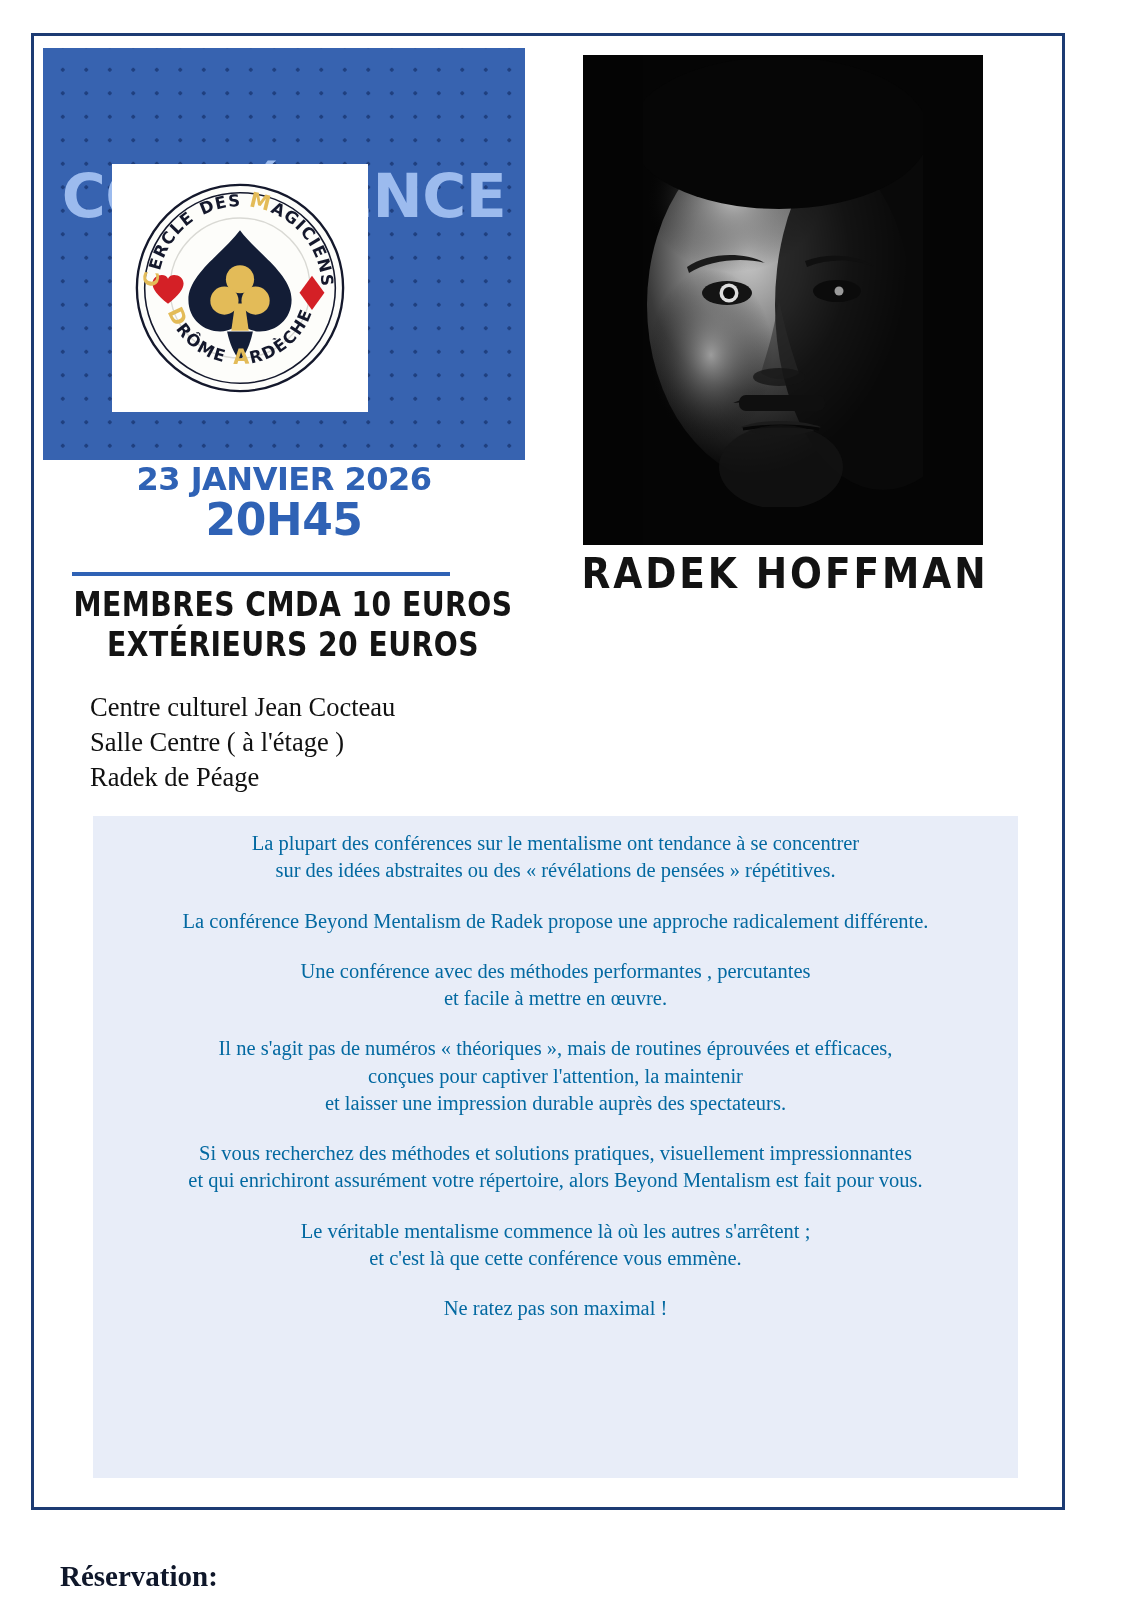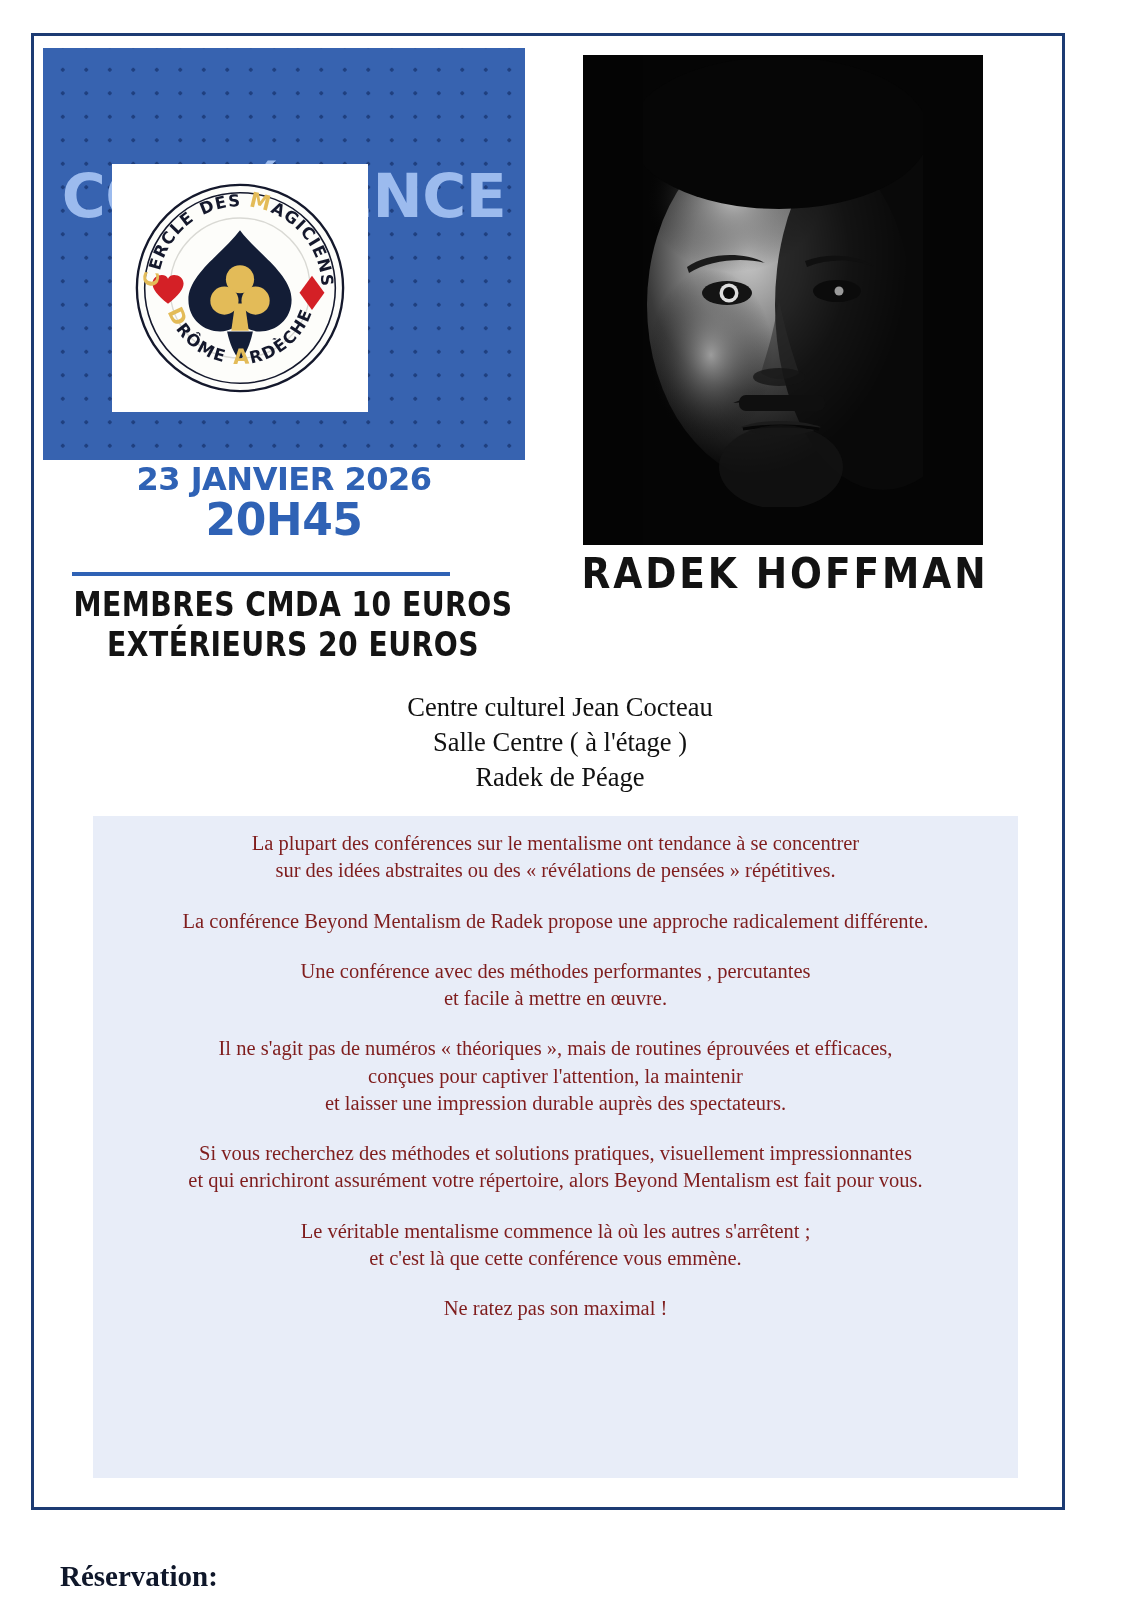--- a/index.html
+++ b/index.html
@@ -137,40 +137,39 @@
     transform: scaleX(0.97);
     transform-origin: center top;
   }
 
   
   .venue-block {
     position: absolute;
     left: 90px;
     top: 690px;
     width: 940px;
-    text-align: center;
     color: #111111;
     font-size: 26.5px;
     line-height: 1.33;
   }
 
   
   .description-panel {
     position: absolute;
     left: 93px;
     top: 816px;
     width: 925px;
     height: 662px;
     background: #e8edf8;
     padding-top: 14px;
     box-sizing: border-box;
   }
   .para {
     text-align: center;
-    color: #7f1d1d;
+    color: #0369a1;
     font-size: 20.5px;
     line-height: 1.33;
     margin: 0 0 23px 0;
     padding: 0 14px;
   }
   .para:last-child { margin-bottom: 0; }
 
   
   .reservation-block {
     position: absolute;

